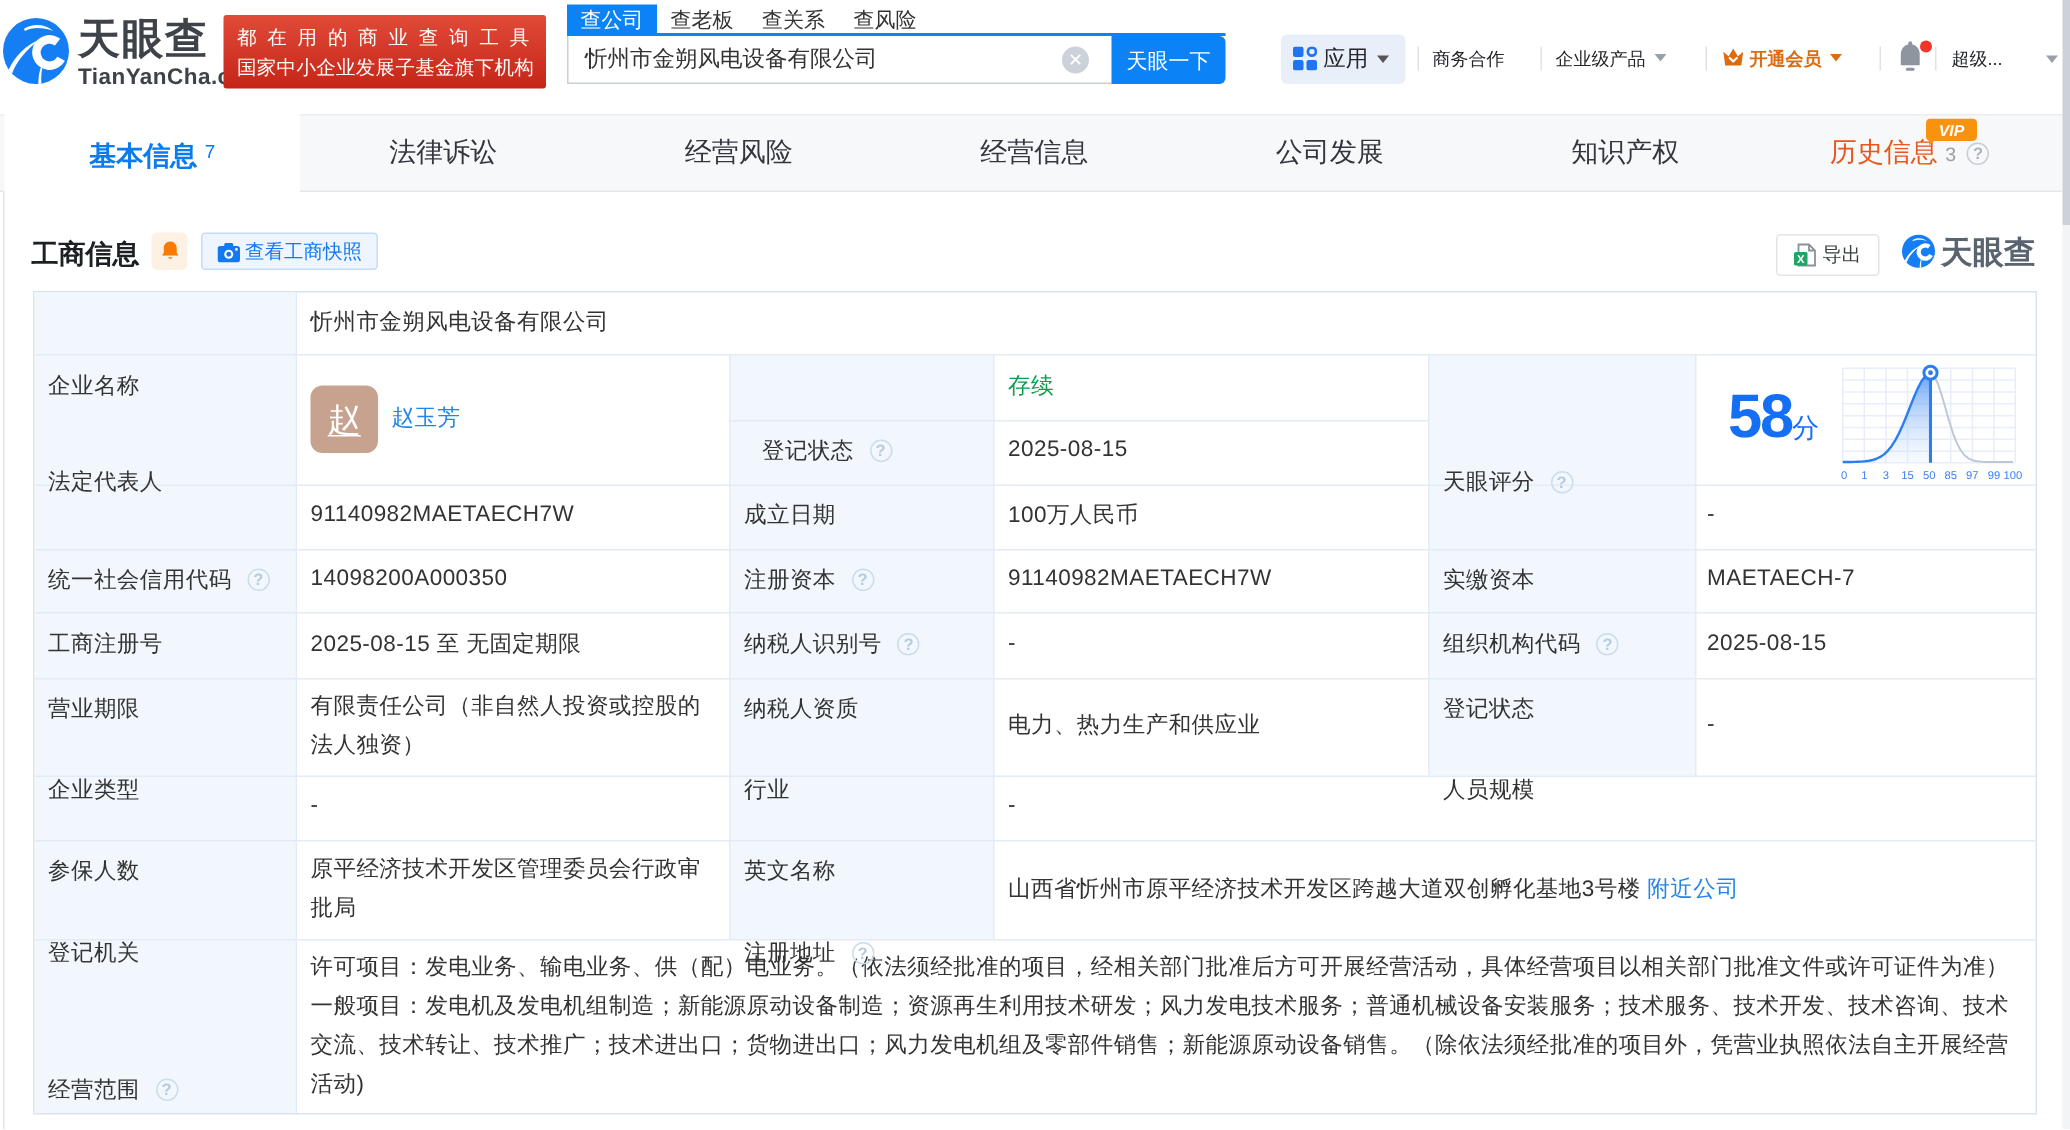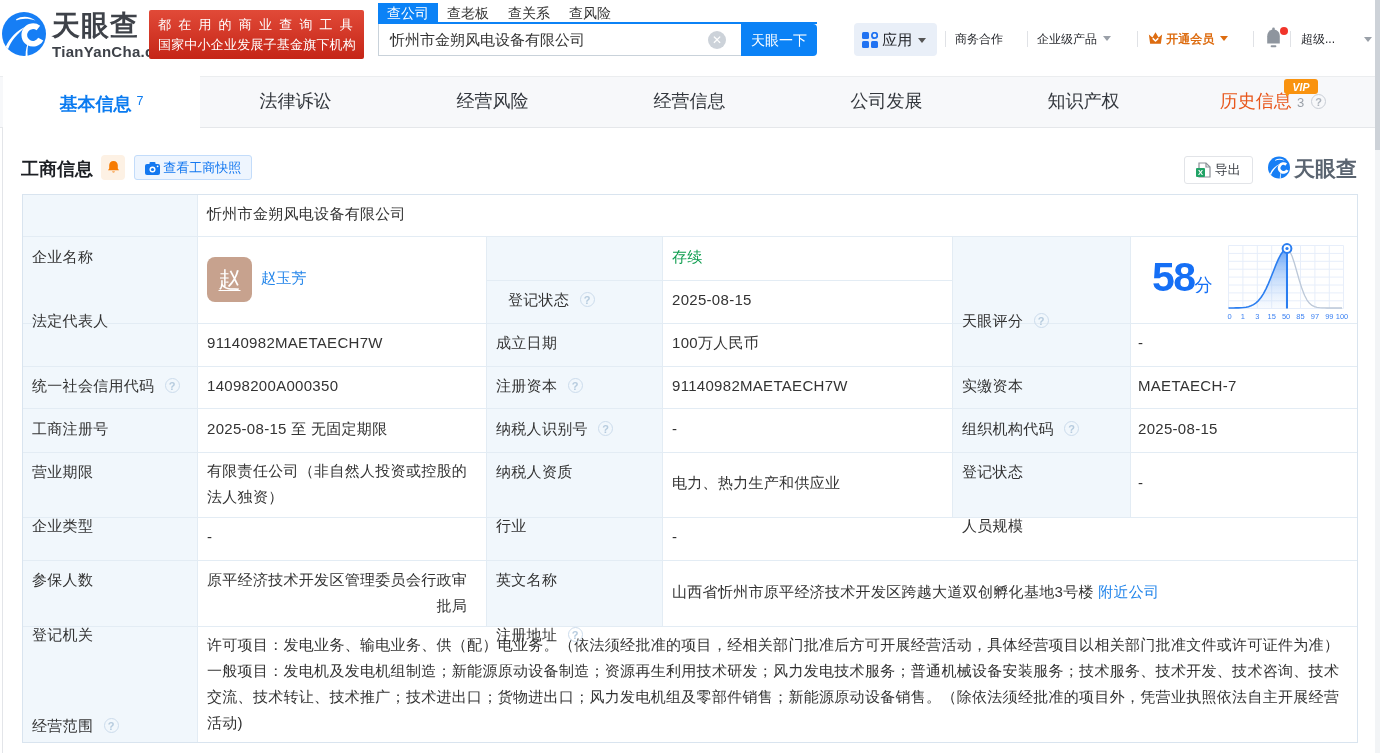--- a/index.html
+++ b/index.html
@@ -182,21 +182,21 @@
   <div class="lab" style="left:32px;top:674px">经营范围 <span class="qm">?</span></div>
 
   <div class="val" style="left:207px;top:205px">忻州市金朔风电设备有限公司</div>
   <div id="avatar"><u style="text-decoration-thickness:1px;text-underline-offset:3px">赵</u></div>
   <div class="val" style="left:261px;top:269px"><a class="lnk">赵玉芳</a></div>
   <div class="val" style="left:207px;top:334px">91140982MAETAECH7W</div>
   <div class="val" style="left:207px;top:377px">14098200A000350</div>
   <div class="val" style="left:207px;top:420px">2025-08-15 至 无固定期限</div>
   <div class="val" style="left:207px;top:458px;line-height:26px;white-space:normal;">有限责任公司（非自然人投资或控股的<br>法人独资）</div>
   <div class="val" style="left:207px;top:528px">-</div>
-  <div class="val" style="left:207px;top:567px;line-height:26px;white-space:normal;text-align:right;">原平经济技术开发区管理委员会行政审<br>批局</div>
+  <div class="val" style="left:207px;top:567px;line-height:26px;white-space:normal;">原平经济技术开发区管理委员会行政审<br>批局</div>
   <div class="val" style="left:207px;top:632px;line-height:26px;white-space:normal;">许可项目：发电业务、输电业务、供（配）电业务。（依法须经批准的项目，经相关部门批准后方可开展经营活动，具体经营项目以相关部门批准文件或许可证件为准）<br>一般项目：发电机及发电机组制造；新能源原动设备制造；资源再生利用技术研发；风力发电技术服务；普通机械设备安装服务；技术服务、技术开发、技术咨询、技术<br>交流、技术转让、技术推广；技术进出口；货物进出口；风力发电机组及零部件销售；新能源原动设备销售。（除依法须经批准的项目外，凭营业执照依法自主开展经营<br>活动)</div>
 
   <div class="lab" style="left:508px;top:248px">登记状态 <span class="qm">?</span></div>
   <div class="lab" style="left:496px;top:291px">成立日期</div>
   <div class="lab" style="left:496px;top:334px">注册资本 <span class="qm">?</span></div>
   <div class="lab" style="left:496px;top:377px">纳税人识别号 <span class="qm">?</span></div>
   <div class="lab" style="left:496px;top:420px">纳税人资质</div>
   <div class="lab" style="left:496px;top:474px">行业</div>
   <div class="lab" style="left:496px;top:528px">英文名称</div>
   <div class="lab" style="left:496px;top:583px">注册地址 <span class="qm">?</span></div>

